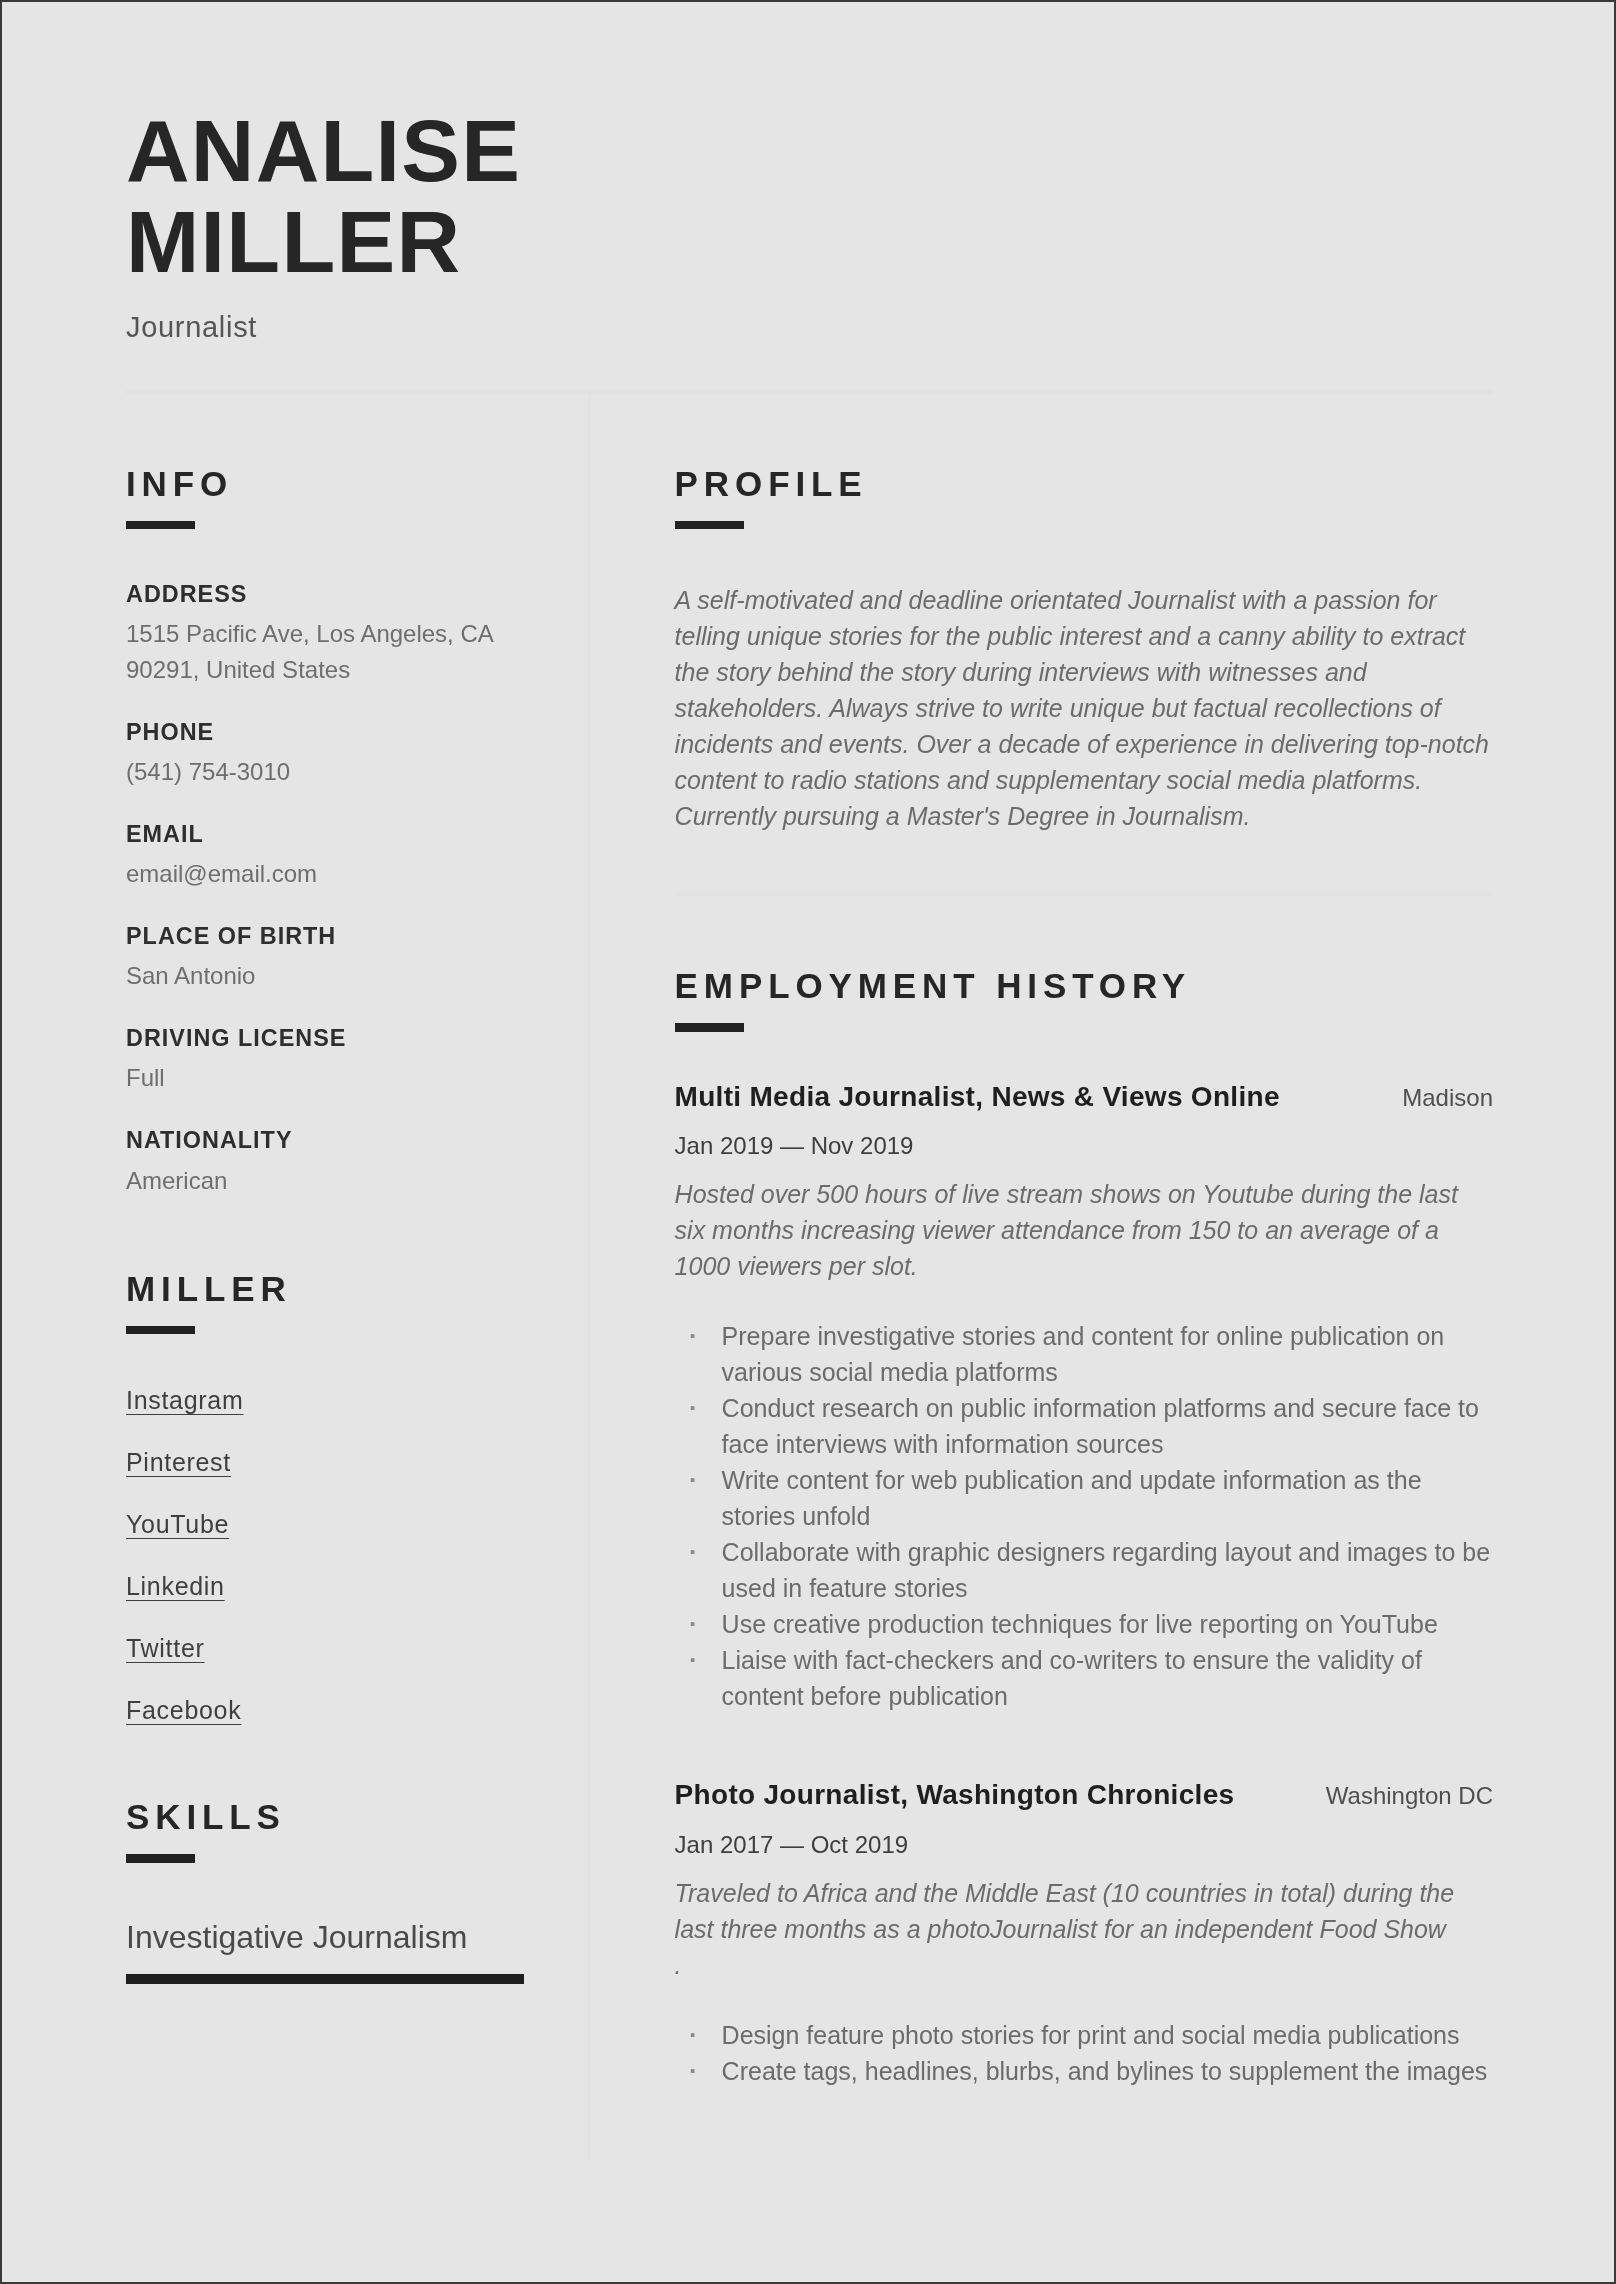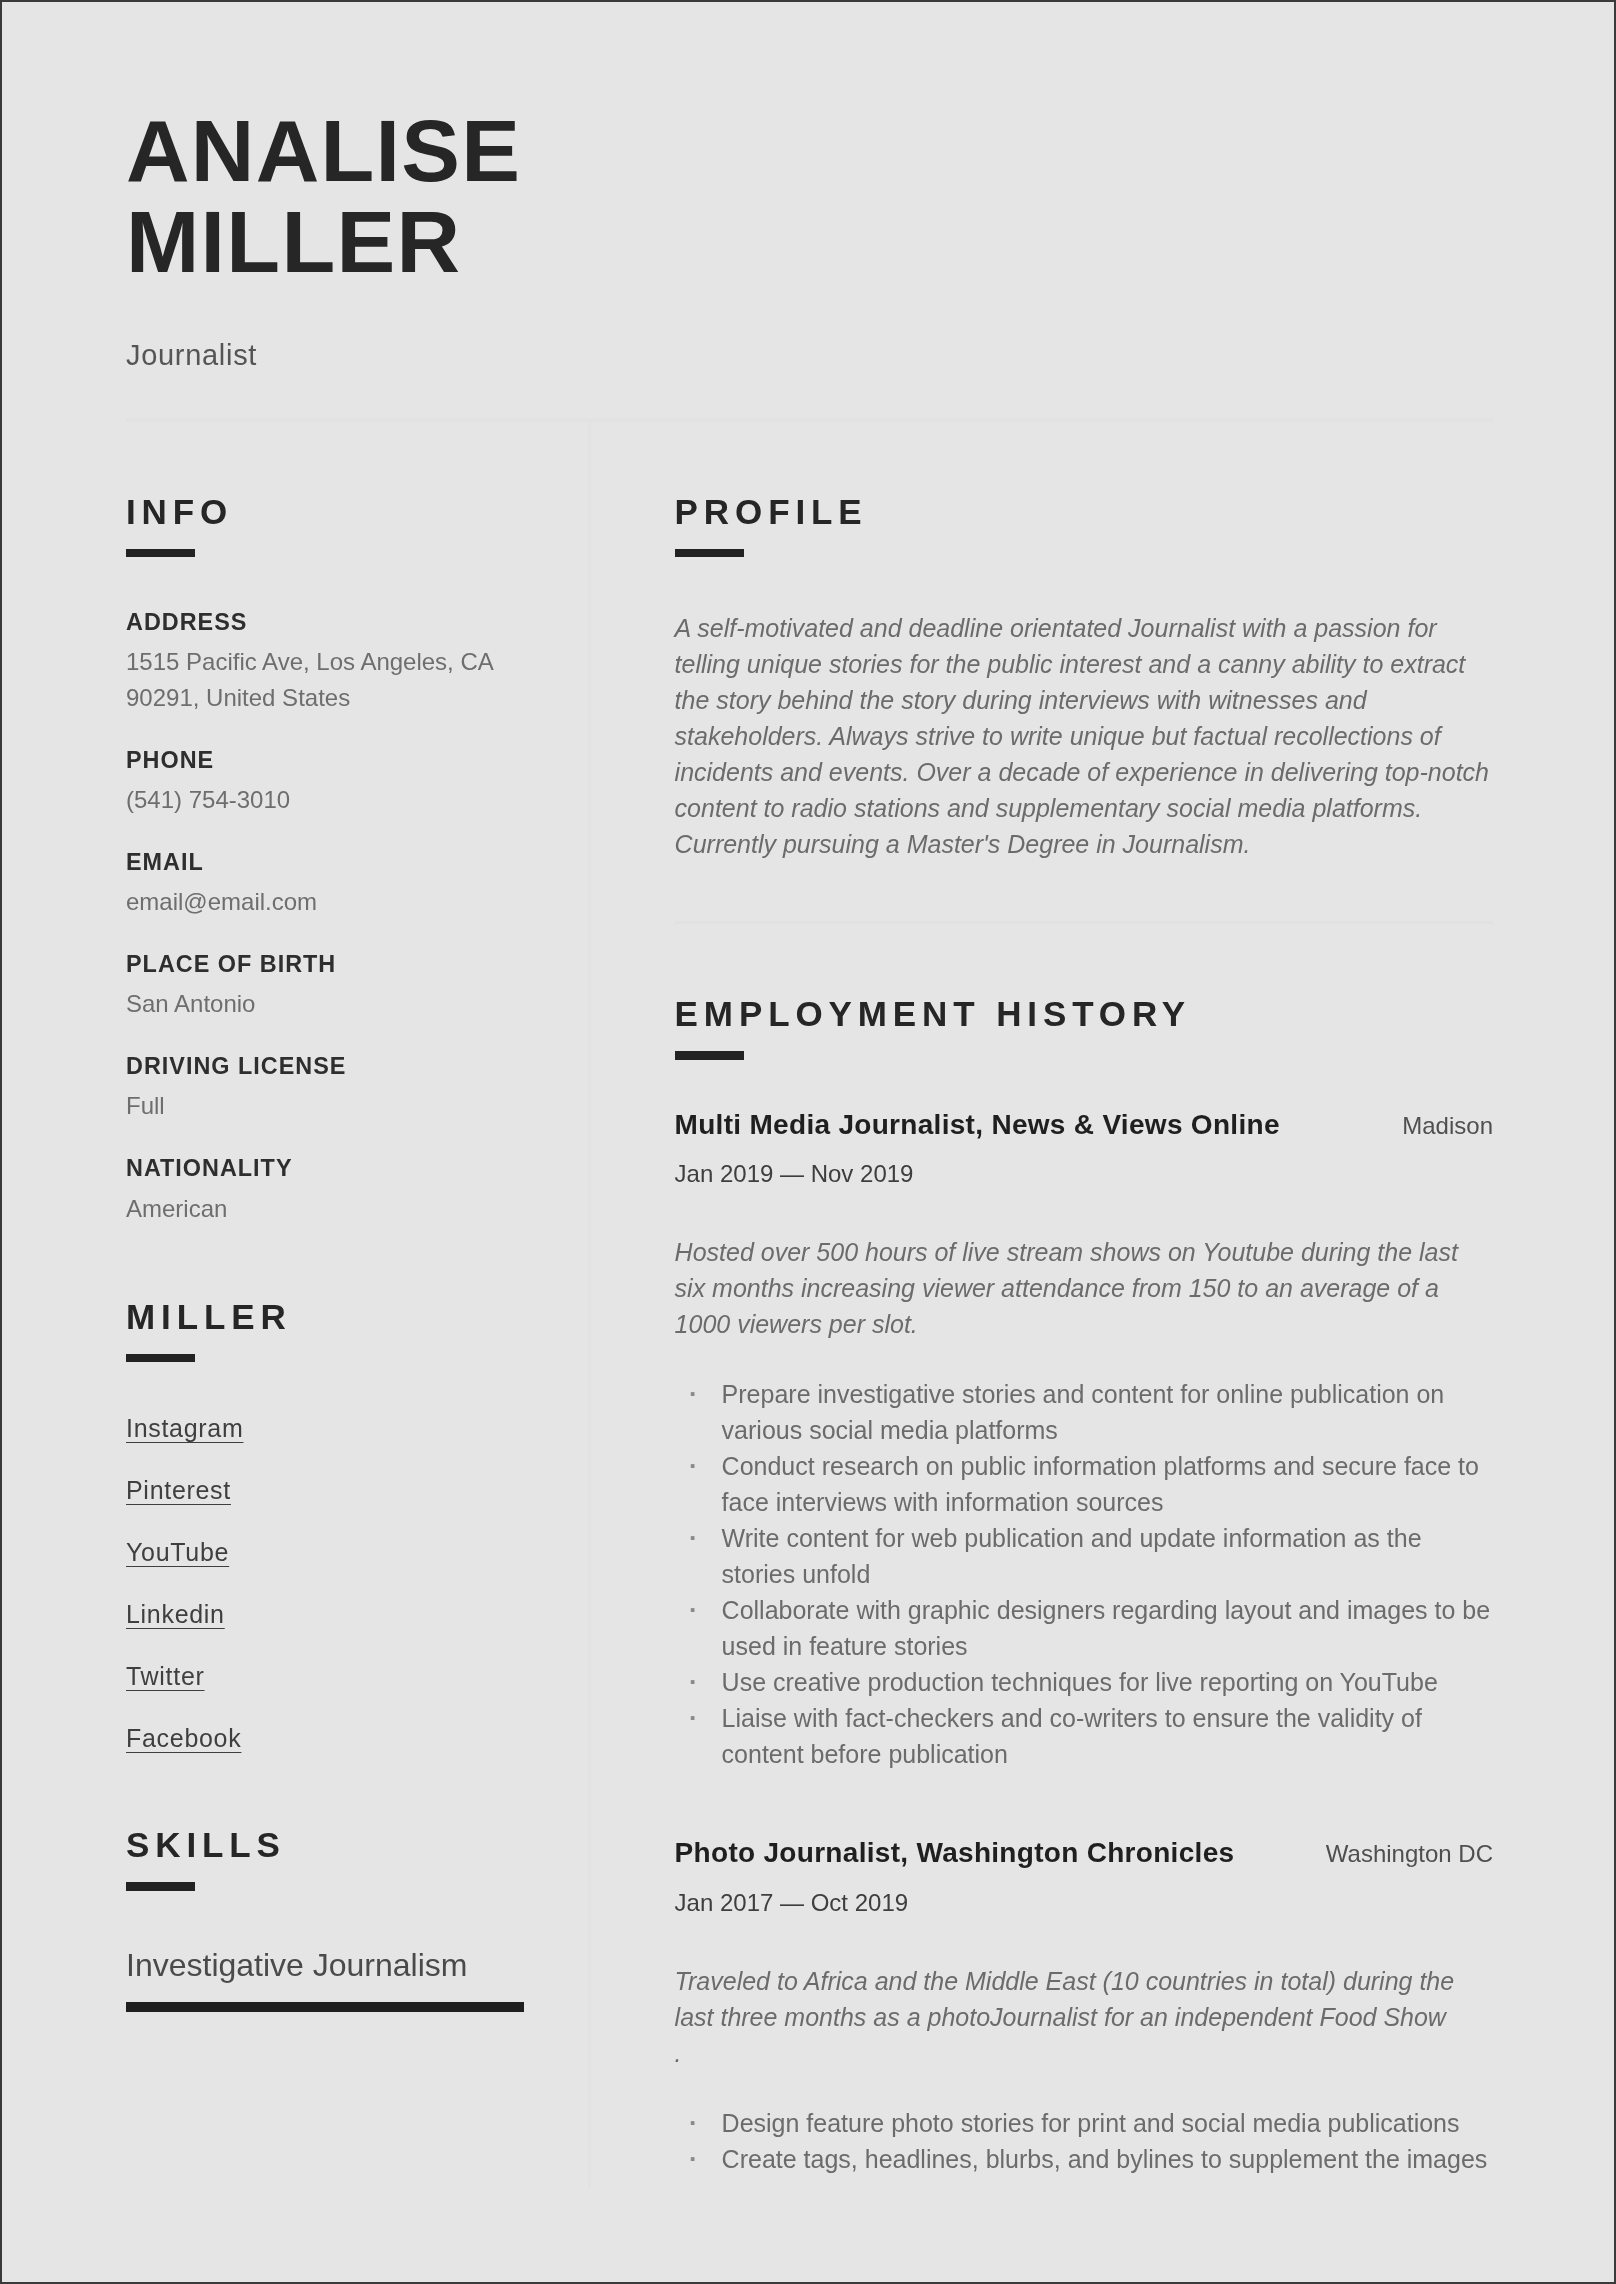--- a/index.html
+++ b/index.html
@@ -22,21 +22,21 @@
   }
   
   .name {
     font-size: 88px;
     line-height: 1.03;
     font-weight: 700;
     color: #262626;
     letter-spacing: 1.3px;
   }
   .subtitle {
-    margin-top: 52px;
+    margin-top: 24px;
     font-size: 29px;
     color: #555555;
     letter-spacing: 0.7px;
   }
   .header-rule {
     margin-top: 46px;
     height: 3.3px;
     background: #e2e2e2;
   }
   
@@ -139,21 +139,21 @@
     color: #4f4f4f;
     white-space: nowrap;
     margin-left: 26px;
   }
   .job-dates {
     margin-top: 19.5px;
     font-size: 24px;
     color: #3e3e3e;
   }
   .job-summary {
-    margin-top: 46px;
+    margin-top: 16px;
     font-size: 25px;
     font-style: italic;
     color: #6b6b6b;
     line-height: 36px;
   }
   .job-summary-tail {
     font-size: 25px;
     font-style: italic;
     color: #6b6b6b;
     line-height: 36px;

